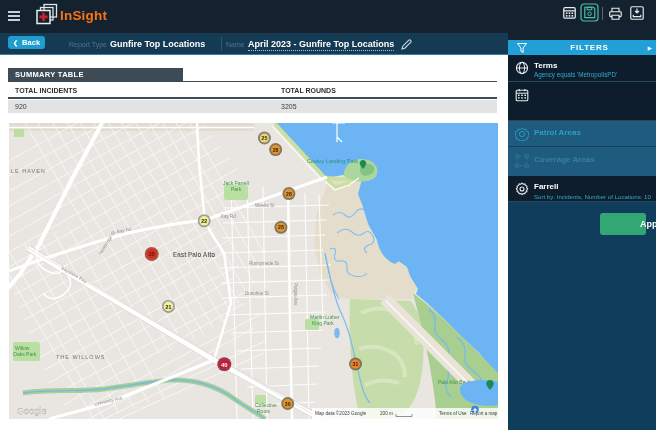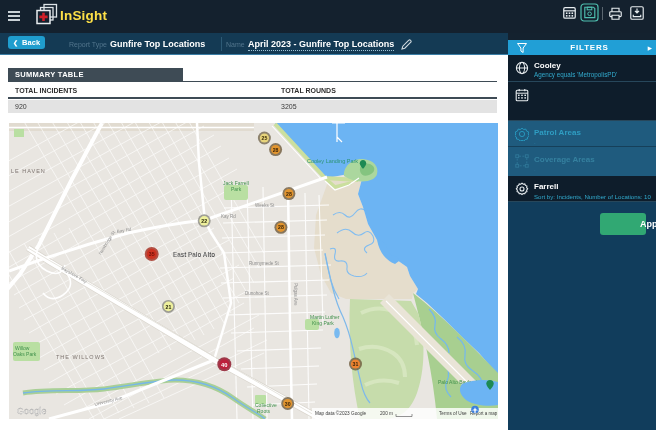--- a/index.html
+++ b/index.html
@@ -6,21 +6,21 @@
   html,body { width:656px; height:430px; overflow:hidden; background:#fff;
     font-family:"Liberation Sans", sans-serif; }
   .abs { position:absolute; }
   #topbar { position:absolute; left:0; top:0; width:656px; height:33px; background:#14212e; }
   #subnav { position:absolute; left:0; top:33px; width:508px; height:22px; background:#143a54;
     border-bottom:1px solid #3a7ea6; }
   #sidebar { position:absolute; left:508px; top:33px; width:148px; height:397px; background:#113d5c; }
   .burger { position:absolute; left:8px; top:11px; width:12px; height:10px; }
   .burger div { height:1.6px; background:#c9d1d6; margin-bottom:2.5px; }
   #logo { position:absolute; left:33px; top:3px; }
-  #brand { position:absolute; left:60px; top:8px; color:#fde047; font-size:13.5px; font-weight:bold; letter-spacing:0.2px; }
+  #brand { position:absolute; left:60px; top:8px; color:#f97316; font-size:13.5px; font-weight:bold; letter-spacing:0.2px; }
   .topicon { position:absolute; top:4px; }
   #backbtn { position:absolute; left:8px; top:3px; width:37px; height:13px; background:#1f9dce;
     border-radius:3px; color:#fff; font-size:7.5px; font-weight:bold; text-align:center; line-height:13px; }
   .navlabel { color:#52758c; font-size:7px; font-weight:normal; position:absolute; top:8px; }
   .navtitle { color:#fff; font-size:9px; font-weight:bold; position:absolute; top:6px;text-align:right; }
   #navsep { position:absolute; left:221px; top:4px; width:1px; height:14px; background:#2d5a75; }
   #nametitle { border-bottom:1px dotted #9fc3d6; padding-bottom:1px; }
   
   #filtershdr { position:absolute; left:0; top:7px; width:148px; height:14.5px; background:#219fd6; }
   #filtershdr .t { position:absolute; left:0; right:0; top:3px; text-align:center; color:#fff; font-size:8px; font-weight:bold; letter-spacing:0.8px;padding-left:15px; }
@@ -105,21 +105,21 @@
     <div class="t">FILTERS</div>
     <div class="abs" style="right:4px; top:4.5px; color:#fff; font-size:5.5px">▶</div>
   </div>
   <div class="fsec" style="top:21.5px; height:27px; background:#0e1d2b; border-bottom:1px solid #27475b">
     <svg class="icn" style="top:6px" width="14" height="14" viewBox="0 0 14 14">
       <circle cx="7" cy="7" r="5.6" fill="none" stroke="#e8edf0" stroke-width="1.1"></circle>
       <ellipse cx="7" cy="7" rx="2.6" ry="5.6" fill="none" stroke="#e8edf0" stroke-width="1"></ellipse>
       <line x1="1.4" y1="7" x2="12.6" y2="7" stroke="#e8edf0" stroke-width="1"></line>
     </svg>
     <div class="ftxt" style="top:6px">
-        <div class="h">Cooley</div>
+        <div class="h">Terms</div>
       <div class="s">Agency equals 'MetropolisPD'</div>
       </div>
   </div>
   <div class="fsec" style="top:48.5px; height:39px; background:#0e1d2b; border-bottom:1px solid #27475b">
     <svg class="icn" style="top:6px" width="14" height="14" viewBox="0 0 14 14">
       <rect x="1.2" y="2.2" width="11.6" height="10.6" rx="1" fill="none" stroke="#e8edf0" stroke-width="1.1"></rect>
       <line x1="1.2" y1="5.2" x2="12.8" y2="5.2" stroke="#e8edf0" stroke-width="1"></line>
       <line x1="4.2" y1="1" x2="4.2" y2="3.2" stroke="#e8edf0" stroke-width="1.1"></line>
       <line x1="9.8" y1="1" x2="9.8" y2="3.2" stroke="#e8edf0" stroke-width="1.1"></line>
       <g fill="#e8edf0">

